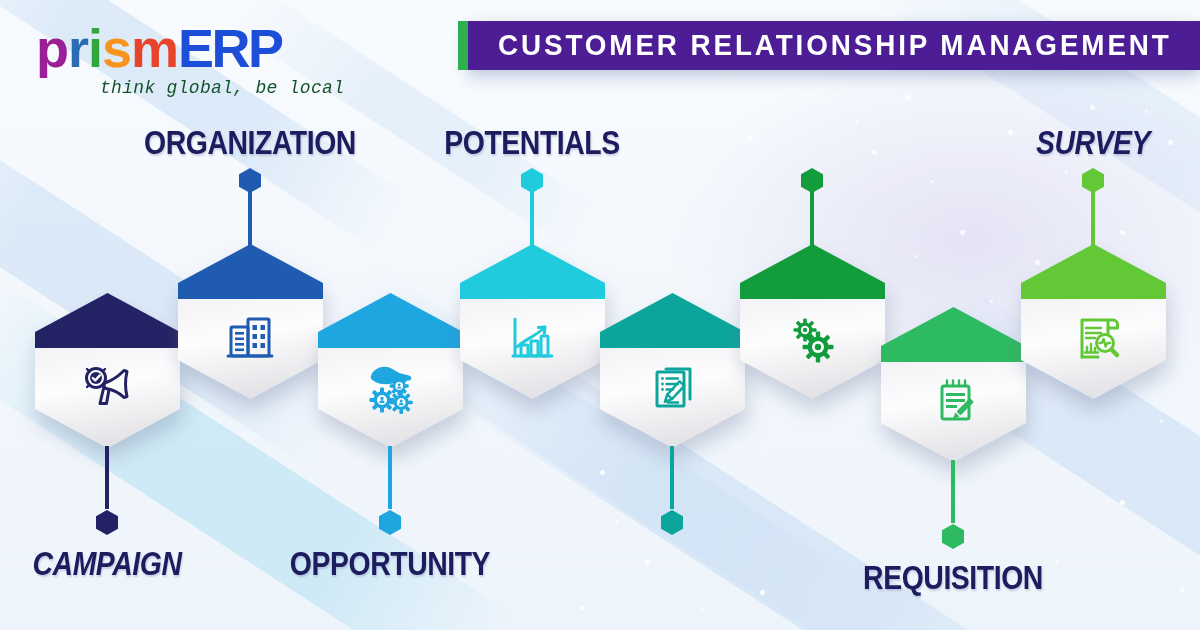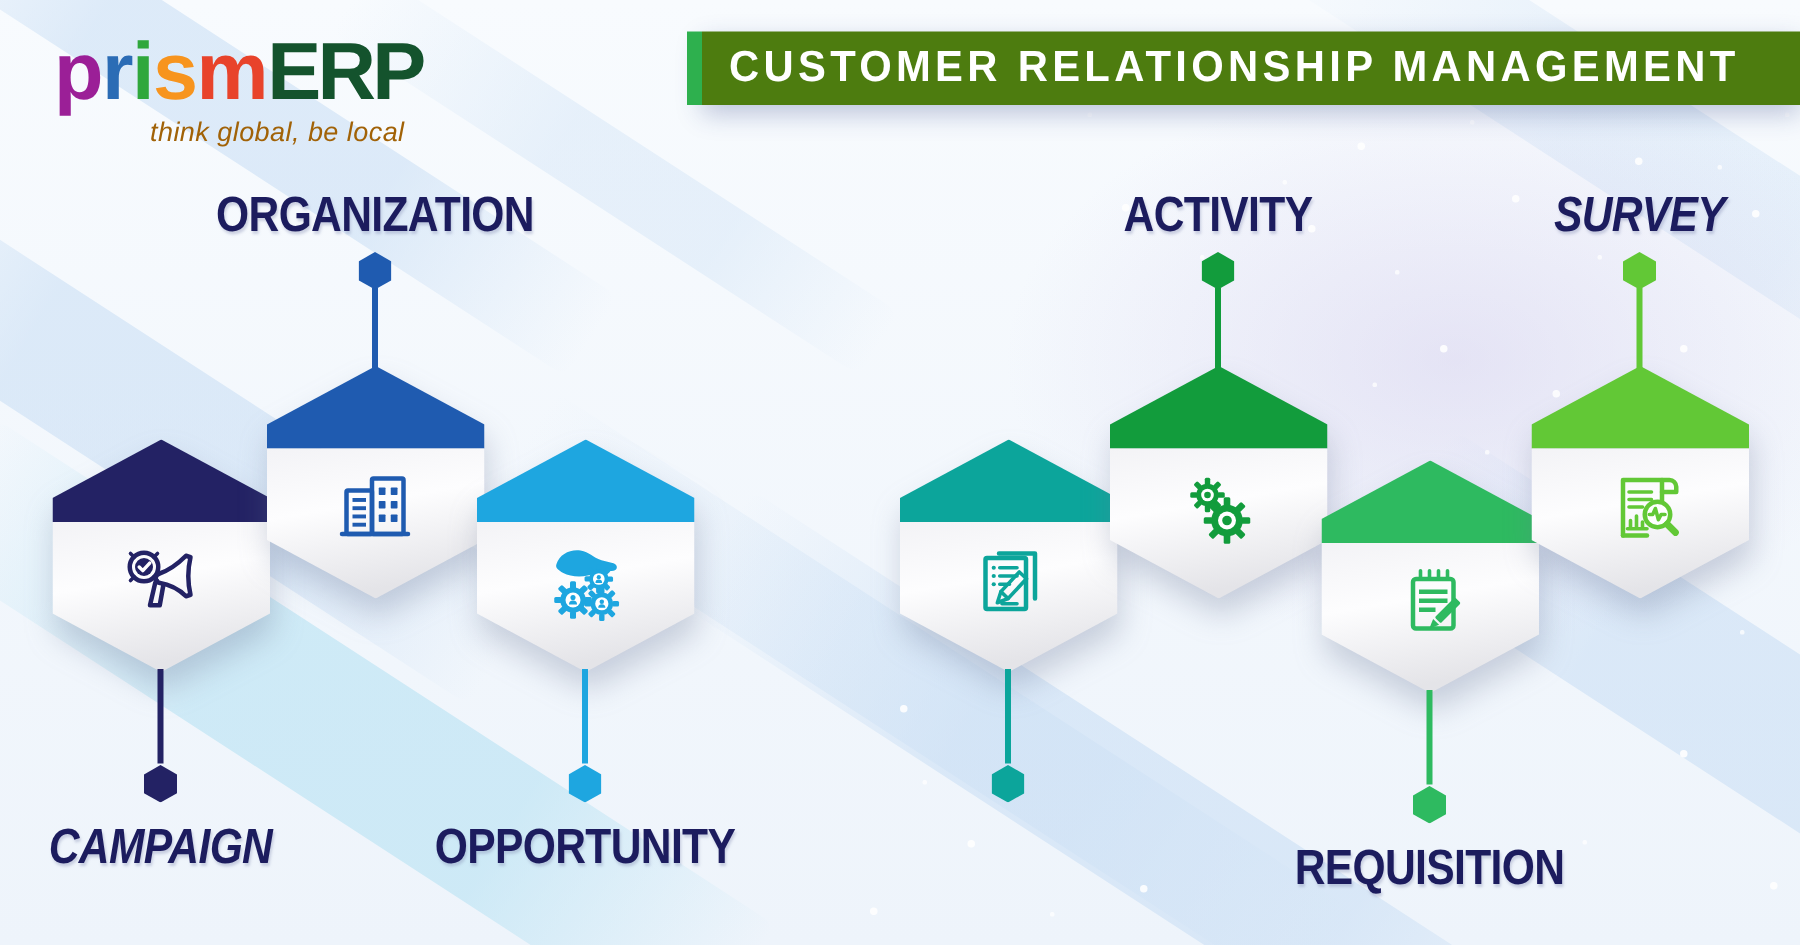--- a/index.html
+++ b/index.html
@@ -18,21 +18,21 @@
   .tint{position:absolute;right:-70px;top:50px;width:600px;height:380px;z-index:0;
     background:radial-gradient(closest-side,rgba(199,188,230,.35),rgba(199,188,230,0));}
   .sparkles,.sparkles2{position:absolute;left:0;top:0;border-radius:50%;background:transparent;z-index:1;}
   .sparkles{width:5px;height:5px;opacity:.9;}
   .sparkles2{width:2.5px;height:2.5px;opacity:.75;}
 
   
   .logo{position:absolute;left:36px;top:20px;z-index:3;}
   .logo-word{font-size:54px;font-weight:bold;letter-spacing:-1px;line-height:1.05;}
   .logo-suffix{letter-spacing:-2.5px;}
-  .tagline{font-family:Liberation Sans, sans-serif;font-style:italic;font-size:18px;color:#a16207;margin-top:1px;margin-left:64px;letter-spacing:.3px;}
+  .tagline{font-family:Liberation Mono, monospace;font-style:italic;font-size:18px;color:#14532d;margin-top:1px;margin-left:64px;letter-spacing:.3px;}
 
   
   .titlebar{position:absolute;left:468px;top:21px;width:732px;height:49px;display:flex;align-items:center;z-index:3;
     box-shadow:0 6px 16px rgba(40,60,130,.28);}
   .accent{position:absolute;left:-10px;top:0;width:10px;height:100%;}
   .title{color:#fff;font-size:29px;font-weight:bold;letter-spacing:3px;margin:0 0 0 18px;white-space:nowrap;transform:scaleX(.96);transform-origin:left center;}
 
   
   .module{position:absolute;top:0;width:145px;height:630px;z-index:2;}
   .hex{position:absolute;left:0;filter:drop-shadow(2px 12px 10px rgba(108,120,152,.32));}
@@ -81,25 +81,25 @@
   <div class="band cyan" style="left:-80px;top:440px;width:620px;height:100px"></div>
   <div class="band faint" style="left:300px;top:430px;width:640px;height:70px"></div>
   <div class="band blue" style="left:420px;top:510px;width:700px;height:90px"></div>
   <div class="band faint" style="left:820px;top:60px;width:560px;height:80px"></div>
   <div class="band blue" style="left:900px;top:420px;width:520px;height:100px"></div>
   <div class="tint"></div>
   <div class="sparkles" style="box-shadow:705px 30px 0 0 #fff,748px 136px 0 0 #fff,795px 64px 0 0 #fff,836px 22px 0 0 #fff,872px 150px 0 0 #fff,905px 95px 0 0 #fff,948px 40px 0 0 #fff,1008px 130px 0 0 #fff,1052px 28px 0 0 #fff,1090px 105px 0 0 #fff,1128px 60px 0 0 #fff,1168px 140px 0 0 #fff,1185px 30px 0 0 #fff,960px 230px 0 0 #fff,1035px 260px 0 0 #fff,1120px 230px 0 0 #fff,870px 280px 0 0 #fff,660px 360px 0 0 #fff,600px 470px 0 0 #fff,645px 560px 0 0 #fff,580px 605px 0 0 #fff,1010px 420px 0 0 #fff,1120px 500px 0 0 #fff,1180px 588px 0 0 #fff,760px 590px 0 0 #fff"></div>
   <div class="sparkles2" style="box-shadow:725px 75px 0 0 #fff,800px 170px 0 0 #fff,855px 120px 0 0 #fff,930px 180px 0 0 #fff,980px 80px 0 0 #fff,1065px 170px 0 0 #fff,1145px 110px 0 0 #fff,1190px 75px 0 0 #fff,915px 255px 0 0 #fff,1075px 300px 0 0 #fff,990px 300px 0 0 #fff,640px 420px 0 0 #fff,615px 520px 0 0 #fff,700px 608px 0 0 #fff,1160px 420px 0 0 #fff,1055px 560px 0 0 #fff,835px 60px 0 0 #fff,770px 35px 0 0 #fff"></div>
 
   <div class="logo">
-    <div class="logo-word"><span style="color: rgb(155, 31, 151);">p</span><span style="color: rgb(43, 108, 181);">r</span><span style="color: rgb(47, 167, 60);">i</span><span style="color: rgb(247, 148, 30);">s</span><span style="color: rgb(232, 67, 43);">m</span><span class="logo-suffix" style="color: #14532d;">ERP</span></div>
+    <div class="logo-word"><span style="color: rgb(155, 31, 151);">p</span><span style="color: rgb(43, 108, 181);">r</span><span style="color: rgb(47, 167, 60);">i</span><span style="color: rgb(247, 148, 30);">s</span><span style="color: rgb(232, 67, 43);">m</span><span class="logo-suffix" style="color: #1d4ed8;">ERP</span></div>
     <div class="tagline">think global, be local</div>
   </div>
 
-  <div class="titlebar" style="background: #4d7c0f;">
+  <div class="titlebar" style="background: #4c1d95; justify-content: flex-end;">
     <div class="accent" style="background: rgb(46, 176, 78);"></div>
     <h1 class="title">CUSTOMER RELATIONSHIP MANAGEMENT</h1>
   </div>
 
   <div class="module row-bottom" style="left: 34.5px; font-style: italic; --c: #232264;">
     <svg class="hex" width="145" height="155" viewBox="0 0 145 155">
       <polygon class="roof" points="72.5,0 145,39 145,55 0,55 0,39"></polygon>
       <polygon points="0,55 145,55 145,116 72.5,155 0,116" fill="url(#bodyGrad)"></polygon>
     </svg>
     <svg class="icon" width="64" height="64" viewBox="0 0 64 64">
@@ -188,20 +188,38 @@
         <circle class="w" cx="43.2" cy="47.5" r="4.4"></circle>
         <circle class="f" cx="43.2" cy="46.1" r="1.5"></circle>
         <path class="f" d="M40.8,50.2 a2.4,2.4 0 0 1 4.8,0 z"></path>
       </g>
     </svg>
     <div class="stem"></div>
     <div class="dot"></div>
     <div class="label"><span>OPPORTUNITY</span></div>
   </div>
 
+  <div class="module row-top" style="left: 459.5px; --c: #1fcbdc;">
+    <svg class="hex" width="145" height="155" viewBox="0 0 145 155">
+      <polygon class="roof" points="72.5,0 145,39 145,55 0,55 0,39"></polygon>
+      <polygon points="0,55 145,55 145,116 72.5,155 0,116" fill="url(#bodyGrad)"></polygon>
+    </svg>
+    <svg class="icon" width="64" height="64" viewBox="0 0 64 64">
+      <path class="s" d="M15,13 V50"></path>
+      <path class="s" d="M13,50 H52"></path>
+      <rect class="s" x="21" y="39" width="7" height="11" rx="1"></rect>
+      <rect class="s" x="31" y="35" width="7" height="15" rx="1"></rect>
+      <rect class="s" x="41" y="30" width="7" height="20" rx="1"></rect>
+      <path class="s" d="M17,41 C26,33 34,31 44,22"></path>
+      <path class="s" d="M38.4,21.6 L45,21 L44.3,27.4"></path>
+    </svg>
+    <div class="stem"></div>
+    <div class="dot"></div>
+    <div class="label"><span>POTENTIALS</span></div>
+  </div>
 
   <div class="module row-bottom" style="left: 599.5px; --c: #0ca59b;">
     <svg class="hex" width="145" height="155" viewBox="0 0 145 155">
       <polygon class="roof" points="72.5,0 145,39 145,55 0,55 0,39"></polygon>
       <polygon points="0,55 145,55 145,116 72.5,155 0,116" fill="url(#bodyGrad)"></polygon>
     </svg>
     <svg class="icon" width="64" height="64" viewBox="0 0 64 64">
       <path class="s" d="M26,14 H50 V44"></path>
       <rect class="s" x="17" y="17" width="27" height="34" rx="1"></rect>
       <circle class="f" cx="22.5" cy="23.5" r="1.4"></circle>
@@ -246,21 +264,20 @@
         <rect class="f" x="35.8" y="25.5" width="4.4" height="6" rx="1" transform="rotate(225 38 41)"></rect>
         <rect class="f" x="35.8" y="25.5" width="4.4" height="6" rx="1" transform="rotate(270 38 41)"></rect>
         <rect class="f" x="35.8" y="25.5" width="4.4" height="6" rx="1" transform="rotate(315 38 41)"></rect>
         <circle class="f" cx="38" cy="41" r="10.5"></circle>
         <circle class="w" cx="38" cy="41" r="6"></circle>
         <circle class="f" cx="38" cy="41" r="3.2"></circle>
       </g>
     </svg>
     <div class="stem"></div>
     <div class="dot"></div>
-    <div class="label"><span>ACTIVITY</span></div>
   </div>
 
   <div class="module row-bottom" style="left: 880.5px; margin-top: 14px; --c: #2eba60;">
     <svg class="hex" width="145" height="155" viewBox="0 0 145 155">
       <polygon class="roof" points="72.5,0 145,39 145,55 0,55 0,39"></polygon>
       <polygon points="0,55 145,55 145,116 72.5,155 0,116" fill="url(#bodyGrad)"></polygon>
     </svg>
     <svg class="icon" width="64" height="64" viewBox="0 0 64 64">
       <rect class="s" x="21" y="17" width="27" height="33" rx="2"></rect>
       <path class="s2" d="M26,17 V11.5 M32,17 V11.5 M38,17 V11.5 M44,17 V11.5"></path>

